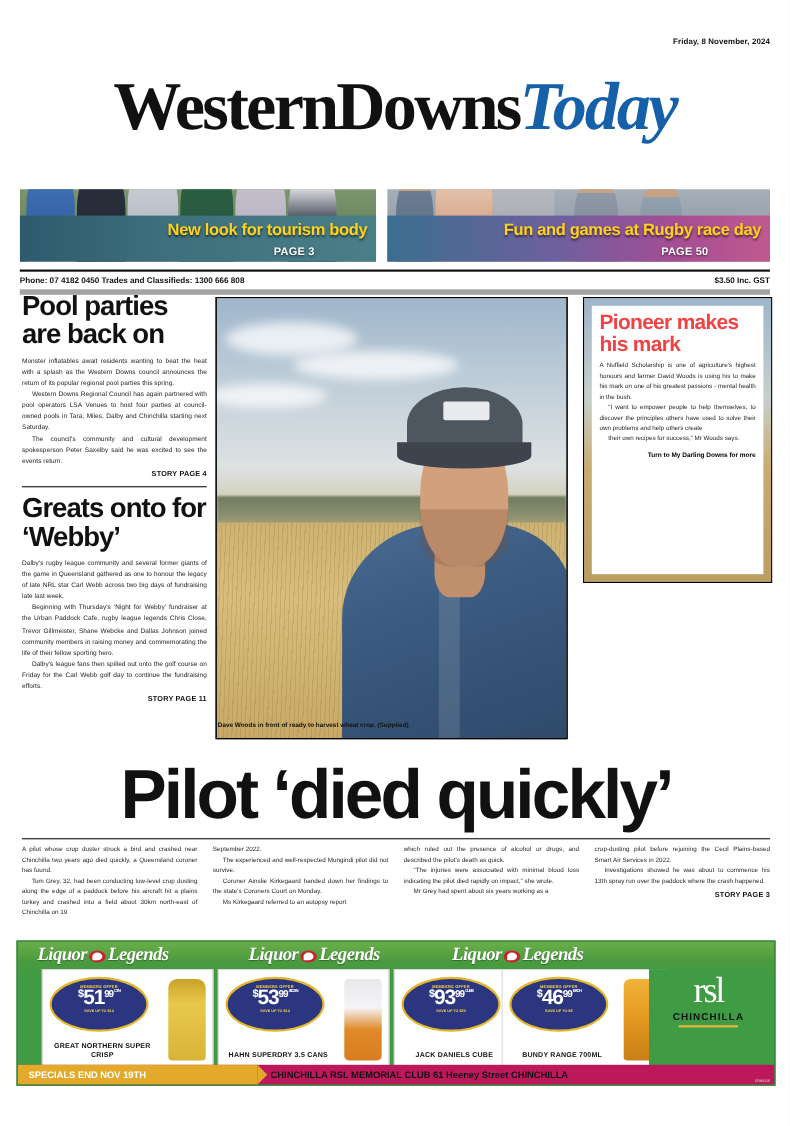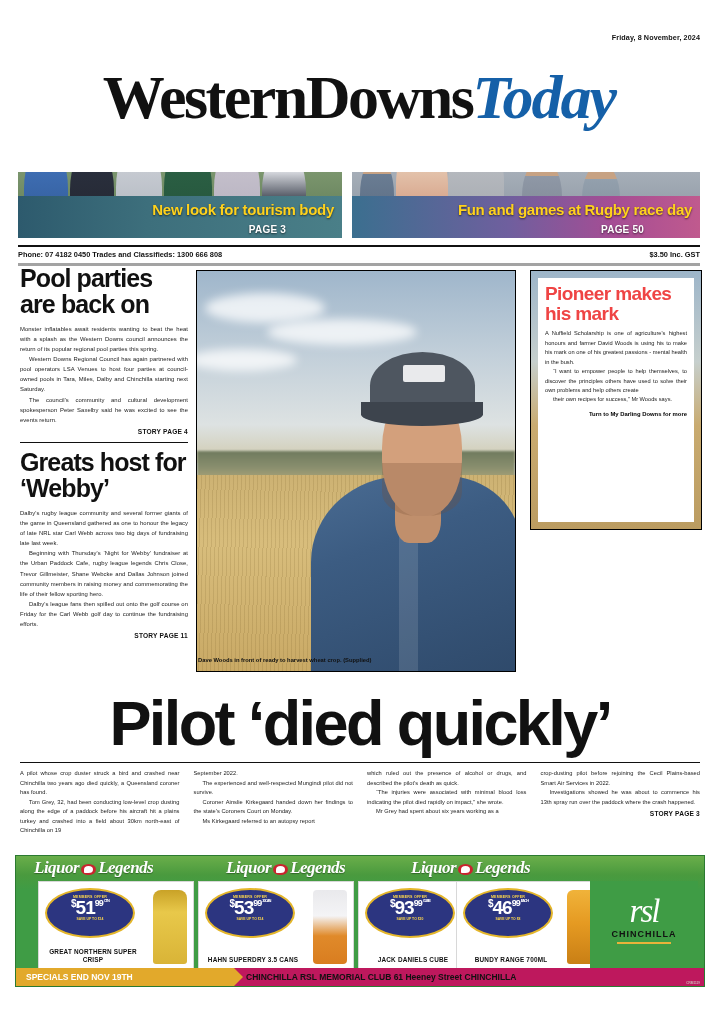--- a/index.html
+++ b/index.html
@@ -26,21 +26,21 @@
   .t-band.r{background:linear-gradient(90deg,#3b6f8f 0%,#6f5f9e 45%,#a54d94 75%,#c05a8e 100%);}
   .t-headline{position:absolute;right:8px;bottom:20px;font-size:15px;font-weight:bold;
               color:#ffd21c;text-shadow:0 1px 2px rgba(0,0,0,.6);letter-spacing:-.3px;}
   .t-page{position:absolute;right:56px;bottom:3px;font-size:10px;font-weight:bold;
           color:#fff;text-shadow:0 1px 2px rgba(0,0,0,.6);letter-spacing:.2px;}
 
   
   .ppl{position:absolute;bottom:0;border-radius:46% 46% 0 0;}
   
   .contactbar{position:absolute;left:18px;top:245px;width:682px;height:16px;
-              border-top:2px solid #111;border-bottom:3px solid #a3a3a3;}
+              border-top:2px solid #111;border-bottom:5px solid #a3a3a3;}
   .contact-l{position:absolute;left:0;top:3px;font-size:7.4px;font-weight:bold;color:#111;}
   .contact-r{position:absolute;right:0;top:3px;font-size:7.4px;font-weight:bold;color:#111;}
 
   
   .colL{position:absolute;left:20px;top:266px;width:168px;}
   .hl1{font-size:25px;line-height:1.03;font-weight:bold;color:#111;letter-spacing:-.9px;
        margin:0 0 6px 0;}
   .bodytxt{font-size:5.9px;line-height:1.72;color:#1a1a1a;text-align:justify;
            letter-spacing:.05px;margin:0;}
   .bodytxt p{margin:0;text-indent:9px;}
@@ -122,22 +122,22 @@
   .oval .price{font-size:19px;font-weight:bold;line-height:.95;letter-spacing:-1px;}
   .oval .price .cur{font-size:10px;vertical-align:top;}
   .oval .price .cents{font-size:9px;vertical-align:top;}
   .oval .unit{font-size:4px;vertical-align:top;display:inline-block;margin-left:1px;}
   .oval .save{font-size:3.4px;font-weight:bold;color:#ffd84a;}
   .pname{position:absolute;left:4px;bottom:5px;width:100px;text-align:center;font-size:6.4px;
          font-weight:bold;color:#111;line-height:1.35;letter-spacing:.2px;}
   .bottle{position:absolute;right:6px;top:8px;width:34px;height:74px;}
   .adrsl{position:absolute;right:6px;top:25px;width:108px;height:88px;background:#3f9c45;
          text-align:center;}
-  .rsl-script{font-family:"Liberation Serif",serif;font-style:italic;font-size:33px;color:#fff;
-         line-height:1;margin-top:14px;letter-spacing:-2px;}
+  .rsl-script{font-family:"Liberation Serif",serif;font-size:33px;color:#fff;
+         line-height:1;margin-top:4px;letter-spacing:-2px;}
   .rsl-name{font-size:9px;font-weight:bold;color:#111;letter-spacing:1px;margin-top:1px;}
   .rsl-underline{width:54px;height:2px;background:#e8b33a;margin:3px auto 0;}
   .adfoot{position:absolute;left:0;right:0;bottom:0;height:18px;background:#be185d;}
   .adfoot-gold{position:absolute;left:0;top:0;width:218px;height:18px;background:#e2a92b;}
   .adfoot-gold:after{content:"";position:absolute;right:-9px;top:0;border-left:9px solid #e2a92b;
         border-top:9px solid transparent;border-bottom:9px solid transparent;}
   .adfoot-l{position:absolute;left:10px;top:4px;font-size:8.5px;font-weight:bold;color:#fff;}
   .adfoot-r{position:absolute;left:230px;top:4px;font-size:8.5px;font-weight:bold;color:#111;}
   .adcode{position:absolute;right:4px;bottom:1px;font-size:3.2px;color:#cfe6cf;}
 </style>
@@ -188,21 +188,21 @@
     <h2 class="hl1">Pool parties are back on</h2>
     <div class="bodytxt">
       <p class="first">Monster inflatables await residents wanting to beat the heat with a splash as the Western Downs council announces the return of its popular regional pool parties this spring.</p>
       <p>Western Downs Regional Council has again partnered with pool operators LSA Venues to host four parties at council-owned pools in Tara, Miles, Dalby and Chinchilla starting next Saturday.</p>
       <p>The council's community and cultural development spokesperson Peter Saxelby said he was excited to see the events return.</p>
     </div>
     <div class="storyref">STORY PAGE 4</div>
 
     <div class="rule"></div>
 
-    <h2 class="hl1">Greats host for ‘Webby’</h2>
+    <h2 class="hl1">Greats onto for ‘Webby’</h2>
     <div class="bodytxt">
       <p class="first">Dalby's rugby league community and several former giants of the game in Queensland gathered as one to honour the legacy of late NRL star Carl Webb across two big days of fundraising late last week.</p>
       <p>Beginning with Thursday's ‘Night for Webby’ fundraiser at the Urban Paddock Cafe, rugby league legends Chris Close, Trevor Gillmeister, Shane Webcke and Dallas Johnson joined community members in raising money and commemorating the life of their fellow sporting hero.</p>
       <p>Dalby's league fans then spilled out onto the golf course on Friday for the Carl Webb golf day to continue the fundraising efforts.</p>
     </div>
     <div class="storyref">STORY PAGE 11</div>
   </div>
 
   <div class="photo">
     <div class="sky"></div>

